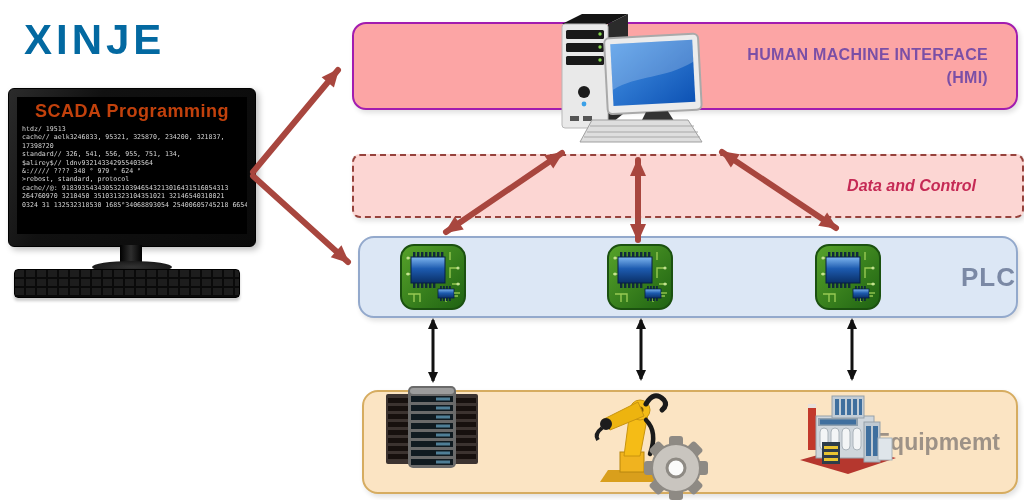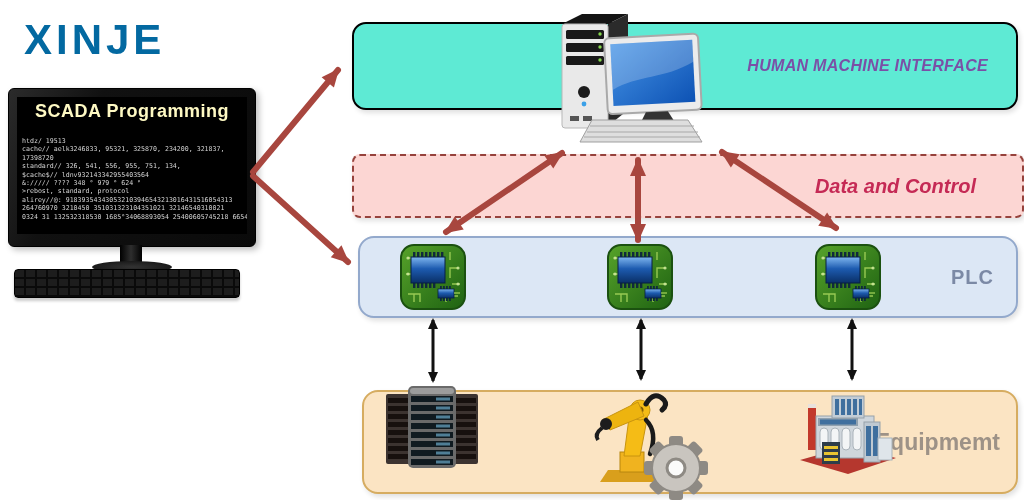--- a/index.html
+++ b/index.html
@@ -8,47 +8,47 @@
 
   
   .logo{position:absolute;left:24px;top:16px;font-size:42px;font-weight:800;
         color:#0369a1;letter-spacing:4px;text-align:center;}
 
   
   .monitor{position:absolute;left:8px;top:88px;width:246px;height:157px;
            background:linear-gradient(115deg,#2b2b2b 0%,#111 30%,#0a0a0a 100%);
            border:1px solid #000;border-radius:6px;box-shadow:3px 3px 6px rgba(0,0,0,.25);}
   .screen{position:absolute;left:8px;top:8px;right:8px;bottom:12px;background:#000;overflow:hidden;}
-  .screen-title{color:#fef9c3;font-weight:bold;font-size:18px;text-align:center;margin-top:4px;
+  .screen-title{color:#c2410c;font-weight:bold;font-size:18px;text-align:center;margin-top:4px;
                 letter-spacing:.5px;}
-  .code{margin-top:15px;padding:0 5px;color:#d5d5d5;font-family:"DejaVu Sans Mono",monospace;
+  .code{margin-top:3px;padding:0 5px;color:#d5d5d5;font-family:"DejaVu Sans Mono",monospace;
         font-size:6.6px;line-height:8.4px;white-space:nowrap;}
   .stand-neck{position:absolute;left:120px;top:245px;width:22px;height:20px;
               background:linear-gradient(90deg,#000,#2e2e2e,#000);}
   .stand-base{position:absolute;left:92px;top:261px;width:80px;height:12px;border-radius:50%;
               background:radial-gradient(#333,#101010);}
   .kbd{position:absolute;left:14px;top:269px;width:224px;height:27px;border-radius:4px;
        background:repeating-linear-gradient(90deg,#1d1d1d 0 9px,#0a0a0a 9px 11px),
                   repeating-linear-gradient(#1d1d1d 0 7px,#0a0a0a 7px 9px);
        background-blend-mode:darken;border:1px solid #000;
        box-shadow:0 3px 3px rgba(0,0,0,.2);}
 
   
   .band{position:absolute;display:flex;align-items:center;justify-content:flex-end;
         box-shadow:2px 3px 5px rgba(0,0,0,.12);}
-  .band-hmi{left:352px;top:22px;width:662px;height:84px;background:#5eead4;
-            border:2px solid #000000;border-radius:14px;font-style:italic;}
+  .band-hmi{left:352px;top:22px;width:662px;height:84px;background:#fca5a5;
+            border:2px solid #a21caf;border-radius:14px;}
   .hmi-label{margin-right:28px;text-align:right;color:#7b4fa6;font-weight:bold;
              font-size:16px;line-height:1.45;letter-spacing:.3px;}
   .band-data{left:352px;top:154px;width:668px;height:60px;background:#fcd6d3;
              border:2px dashed #96423c;border-radius:8px;}
-  .data-label{margin-right:46px;color:#c52a55;font-weight:bold;font-style:italic;font-size:20px;}
+  .data-label{margin-right:46px;color:#c52a55;font-weight:bold;font-style:italic;font-size:16px;}
   .band-plc{left:358px;top:236px;width:656px;height:78px;background:#dce7f5;
             border:2px solid #93a9cc;border-radius:16px;}
-  .plc-label{margin-right:22px;color:#7b89a5;font-weight:bold;font-size:20px;letter-spacing:1px;}
+  .plc-label{color:#7b89a5;font-weight:bold;font-size:26px;letter-spacing:1px;}
   .band-equip{left:362px;top:390px;width:652px;height:100px;background:#fbe4c3;
               border:2px solid #d6ac60;border-radius:16px;}
   .equip-label{margin-right:16px;color:#9d9287;font-weight:bold;font-size:23px;}
 
   
   .svg-abs{position:absolute;}
   .plc-chip{position:absolute;top:244px;width:66px;height:66px;}
   #chip1{left:400px;} #chip2{left:607px;} #chip3{left:815px;}
   #pc{left:550px;top:6px;}
   #servers{left:384px;top:386px;}
@@ -124,36 +124,37 @@
   <div class="logo">XINJE</div>
 
   <div class="monitor">
     <div class="screen">
       <div class="screen-title">SCADA Programming</div>
       <div class="code">
         <div>htdz/ 19513</div>
         <div>cache// aelk3246833, 95321, 325870, 234200, 321837,</div>
         <div>17398720</div>
         <div>standard// 326, 541, 556, 955, 751, 134,</div>
-        <div>$cache$// ldnv932143342955403564</div>
+        <div>$alirey$// ldnv932143342955403564</div>
         <div>&amp;:///// ???? 348 ° 979 ° 624 °</div>
         <div>&gt;rebost, standard, protocol</div>
-        <div>alirey//@: 918393543430532103946543213016431516054313</div>
+        <div>cache//@: 918393543430532103946543213016431516054313</div>
         <div>264760970 3210450 351031323104351021 32146540310021</div>
         <div>0324 31 132532318530 1685°34068893054 25400605745218 66543</div>
       </div>
     </div>
   </div>
   <div class="stand-neck"></div>
   <div class="stand-base"></div>
   <div class="kbd"></div>
 
   <div class="band band-hmi">
     <div class="hmi-label">
       <div>HUMAN MACHINE INTERFACE</div>
+      <div>(HMI)</div>
     </div>
   </div>
 
   <svg id="pc" class="svg-abs" width="160" height="140" viewBox="0 0 160 140">
     <g>
       <polygon points="12,18 58,18 78,8 32,8" fill="#141414"></polygon>
       <polygon points="58,18 78,8 78,104 58,120" fill="#2b2b2b"></polygon>
       <rect x="12" y="18" width="46" height="104" rx="3" fill="#e9e9e9" stroke="#b7b7b7"></rect>
       <rect x="16" y="24" width="38" height="9" rx="1.5" fill="#191919"></rect>
       <rect x="16" y="37" width="38" height="9" rx="1.5" fill="#191919"></rect>

